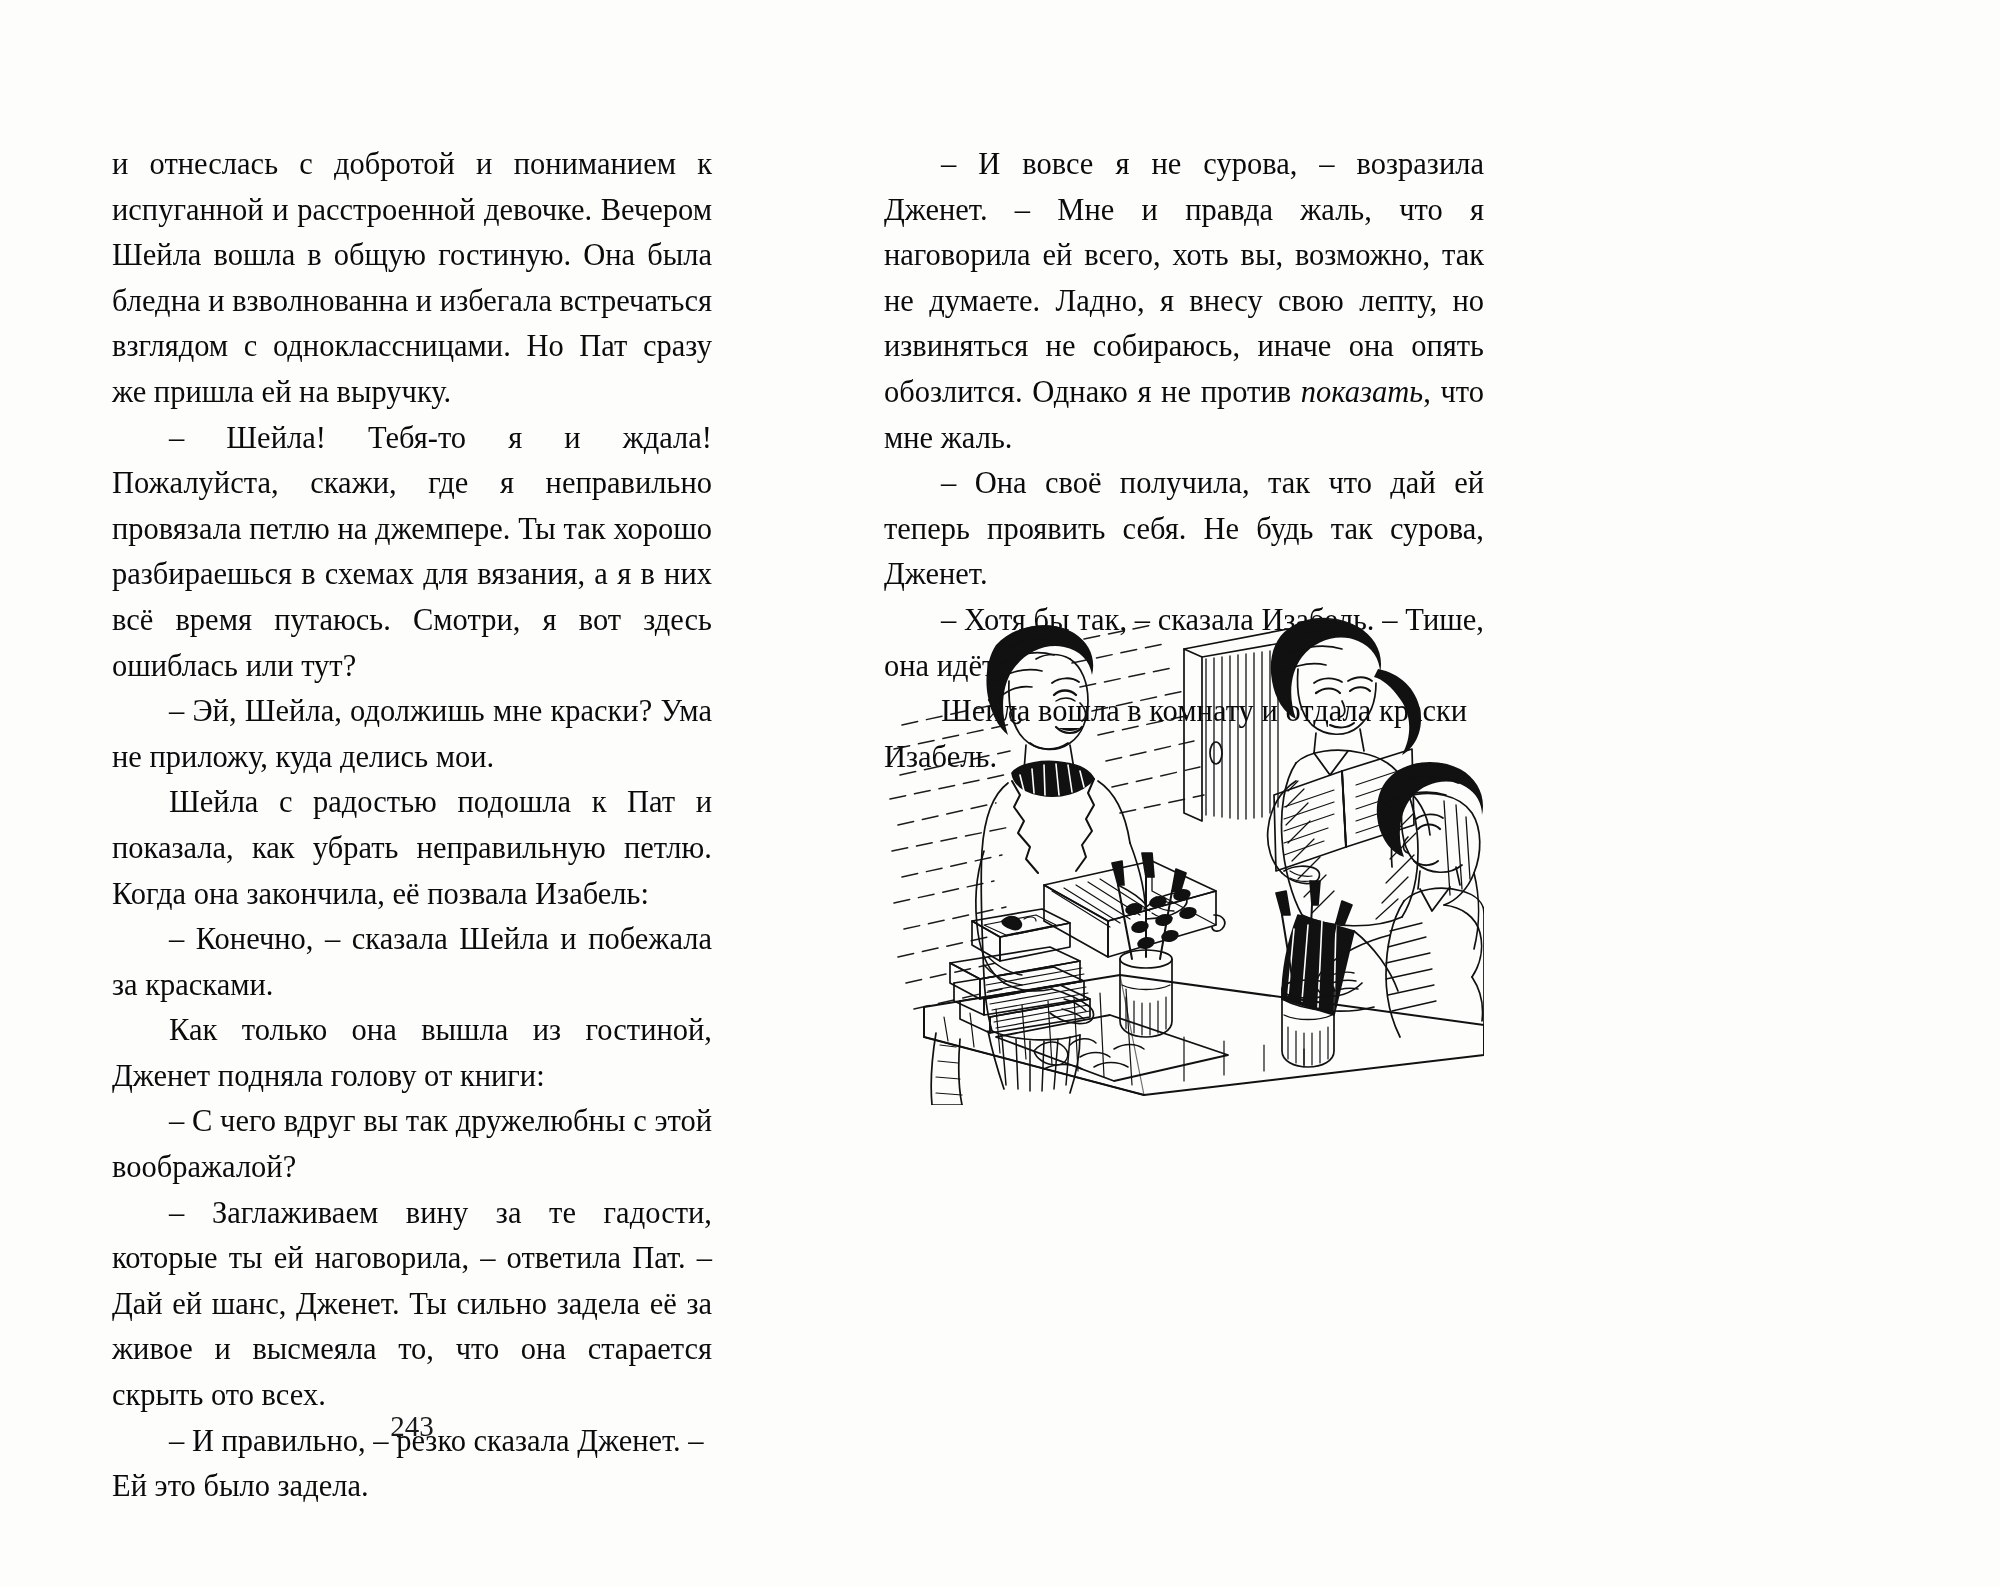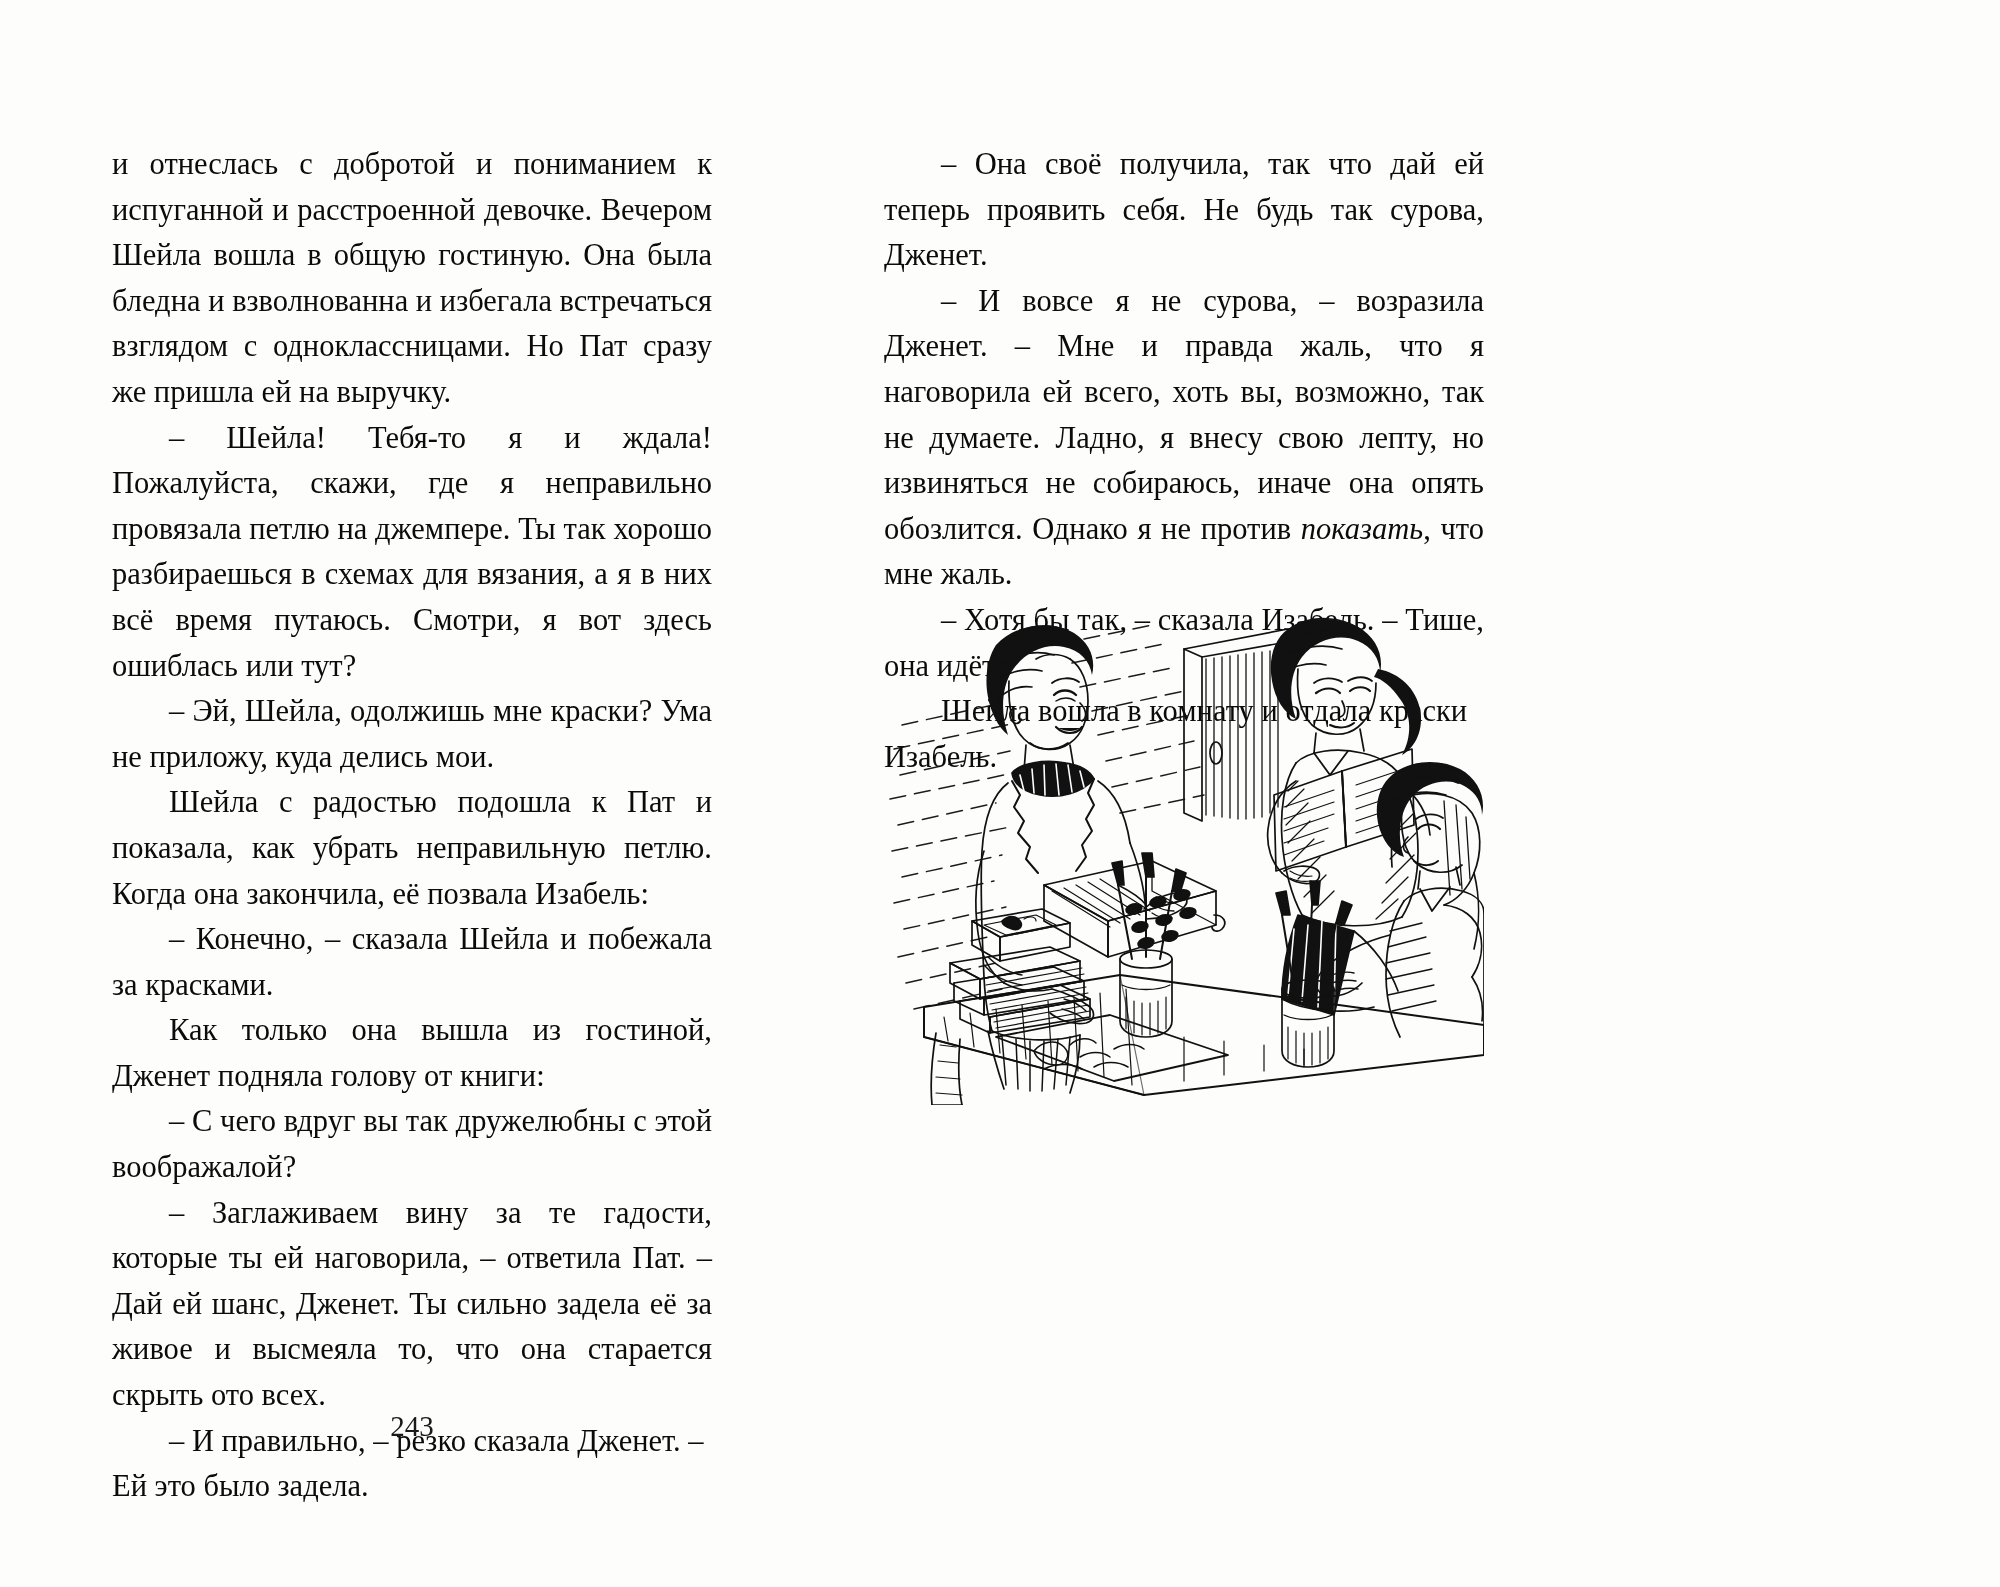--- a/index.html
+++ b/index.html
@@ -83,24 +83,24 @@
     <p class="para">– Эй, Шейла, одолжишь мне краски? Ума не приложу, куда делись мои.</p>
     <p class="para">Шейла с радостью подошла к Пат и показала, как убрать неправильную петлю. Когда она закончила, её позвала Изабель:</p>
     <p class="para">– Конечно, – сказала Шейла и побежала за красками.</p>
     <p class="para">Как только она вышла из гостиной, Дженет подняла голову от книги:</p>
     <p class="para">– С чего вдруг вы так дружелюбны с этой воображалой?</p>
     <p class="para">– Заглаживаем вину за те гадости, которые ты ей наговорила, – ответила Пат. – Дай ей шанс, Дженет. Ты сильно задела её за живое и высмеяла то, что она старается скрыть ото всех.</p>
     <p class="para">– И правильно, – резко сказала Дженет. – Ей это было задела.</p>
   </div>
 
   <div id="col-right" class="column">
-    <p class="para">– Она своё получила, так что дай ей теперь проявить себя. Не будь так сурова, Дженет.</p>
     <p class="para">
       <span>– И вовсе я не сурова, – возразила Дженет. – Мне и правда жаль, что я наговорила ей всего, хоть вы, возможно, так не думаете. Ладно, я внесу свою лепту, но извиняться не собираюсь, иначе она опять обозлится. Однако я не против </span><i>показать</i><span>, что мне жаль.</span>
     </p>
+    <p class="para">– Она своё получила, так что дай ей теперь проявить себя. Не будь так сурова, Дженет.</p>
     <p class="para">– Хотя бы так, – сказала Изабель. – Тише, она идёт!</p>
     <p class="para">Шейла вошла в комнату и отдала краски Изабель.</p>
   </div>
 
   <div id="page-number">243</div>
 
   <div id="illustration">
     <svg viewBox="0 0 600 520" xmlns="http://www.w3.org/2000/svg" fill="none" stroke="#111111" stroke-width="1.7" stroke-linecap="round" stroke-linejoin="round">
       <title>Чёрно-белый рисунок пером: три школьницы у стола, одна держит коробку с красками, другая читает книгу, на столе стопка книг, банки с кистями и лист бумаги</title>
 

